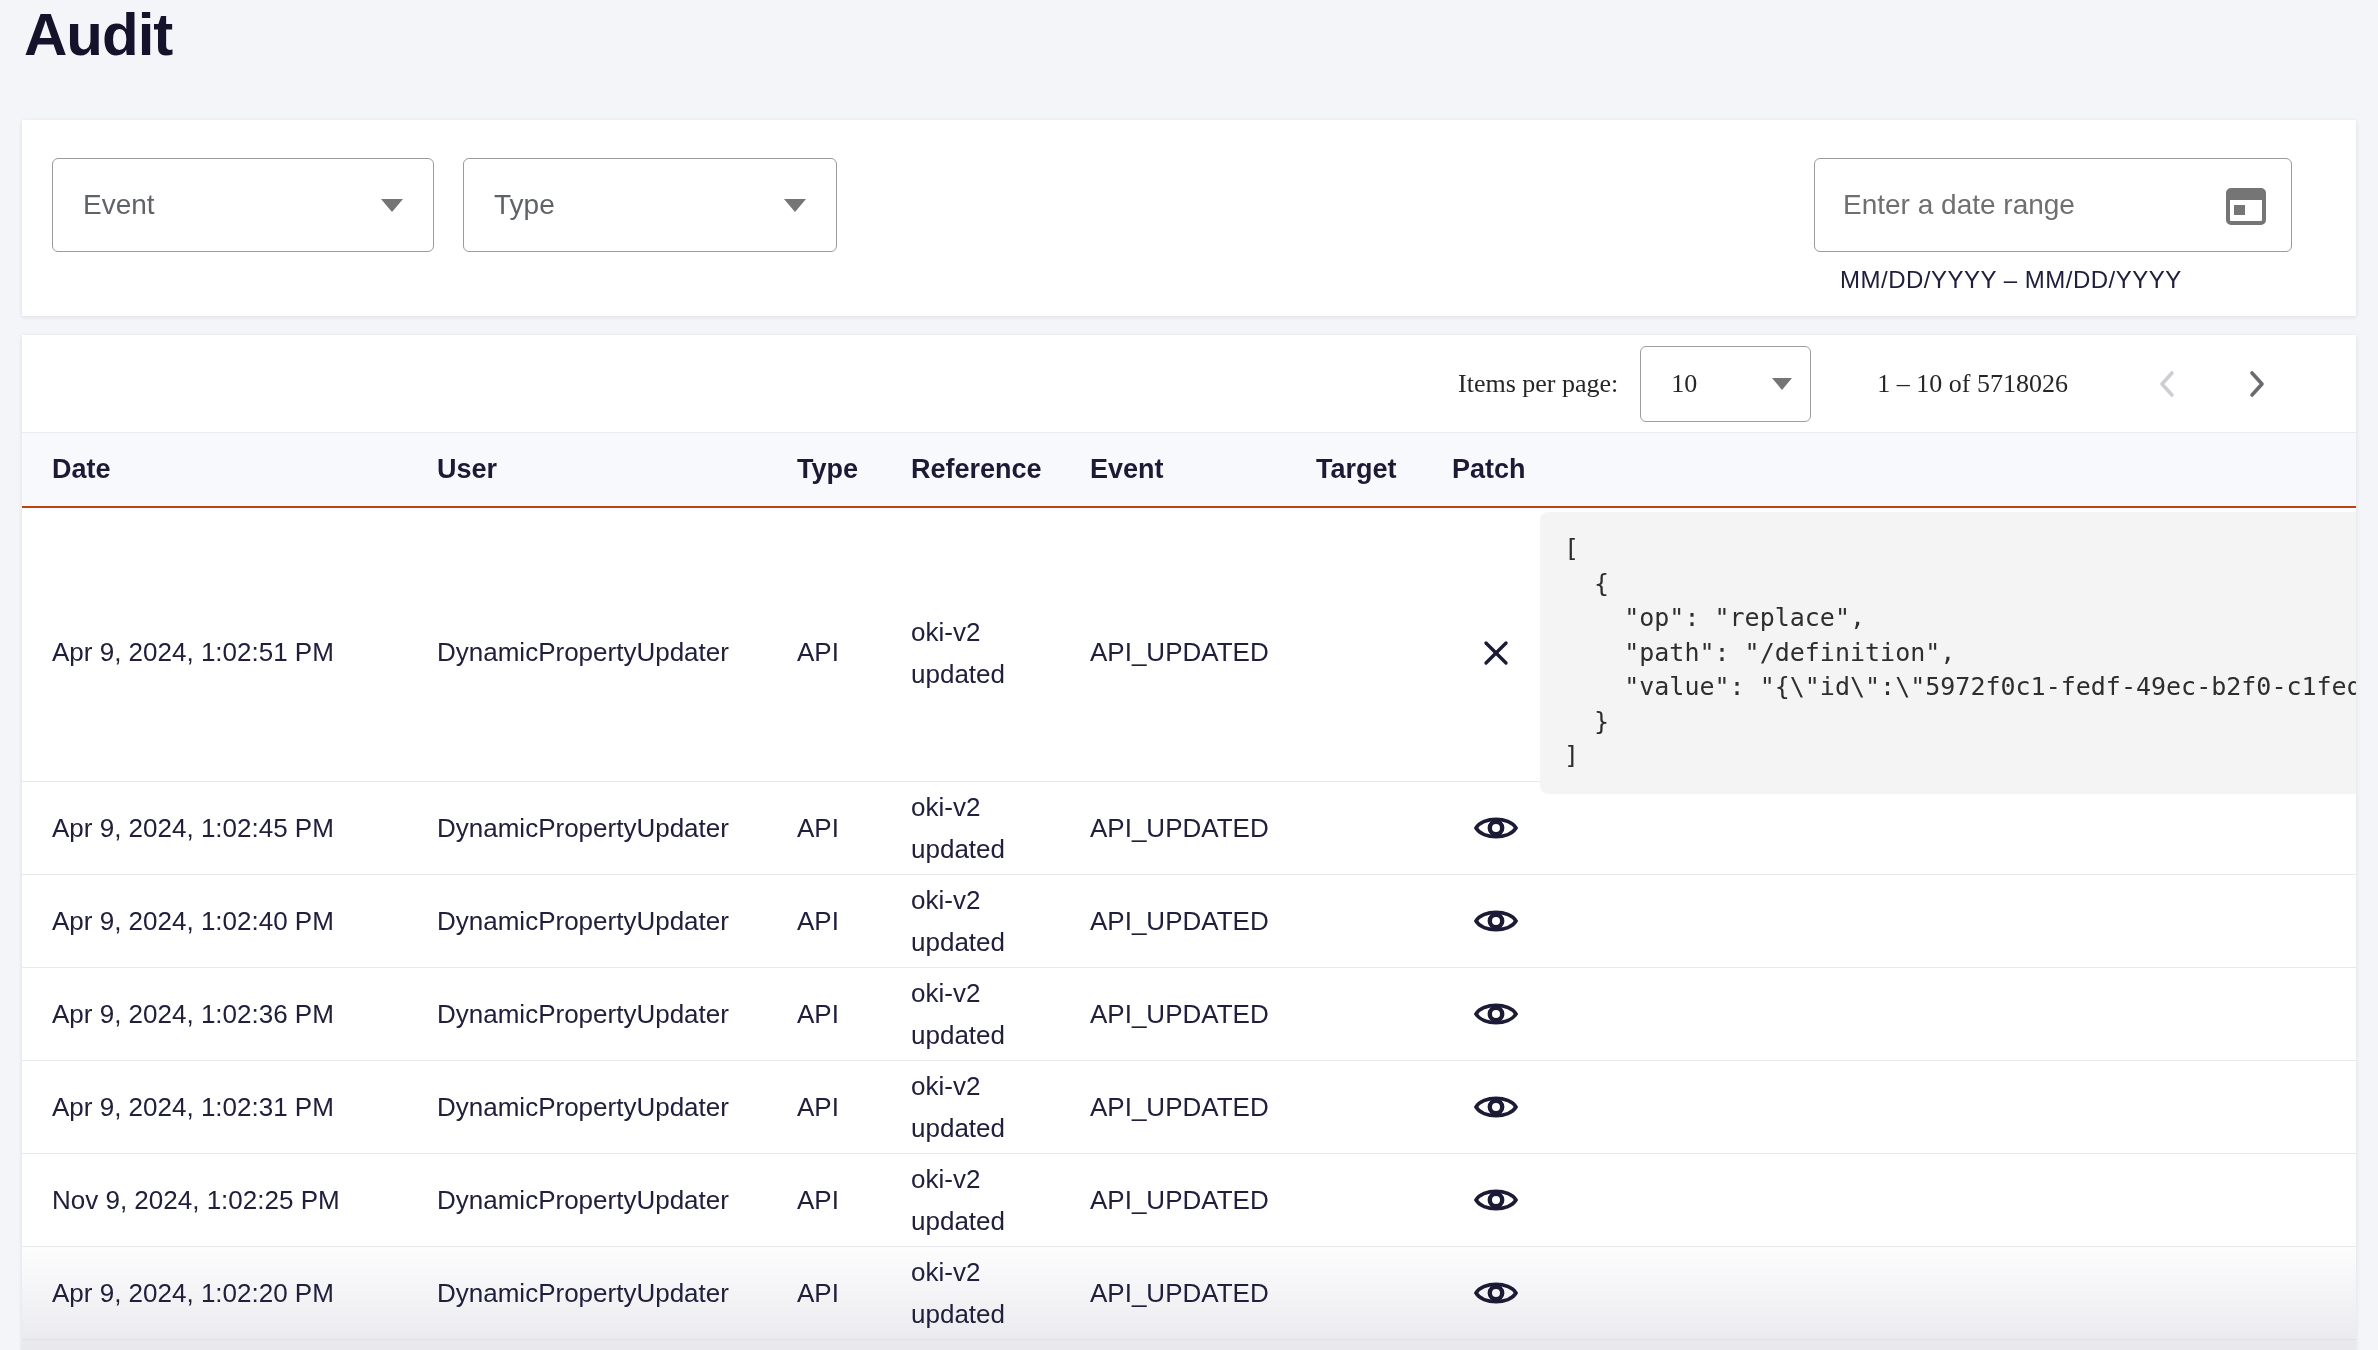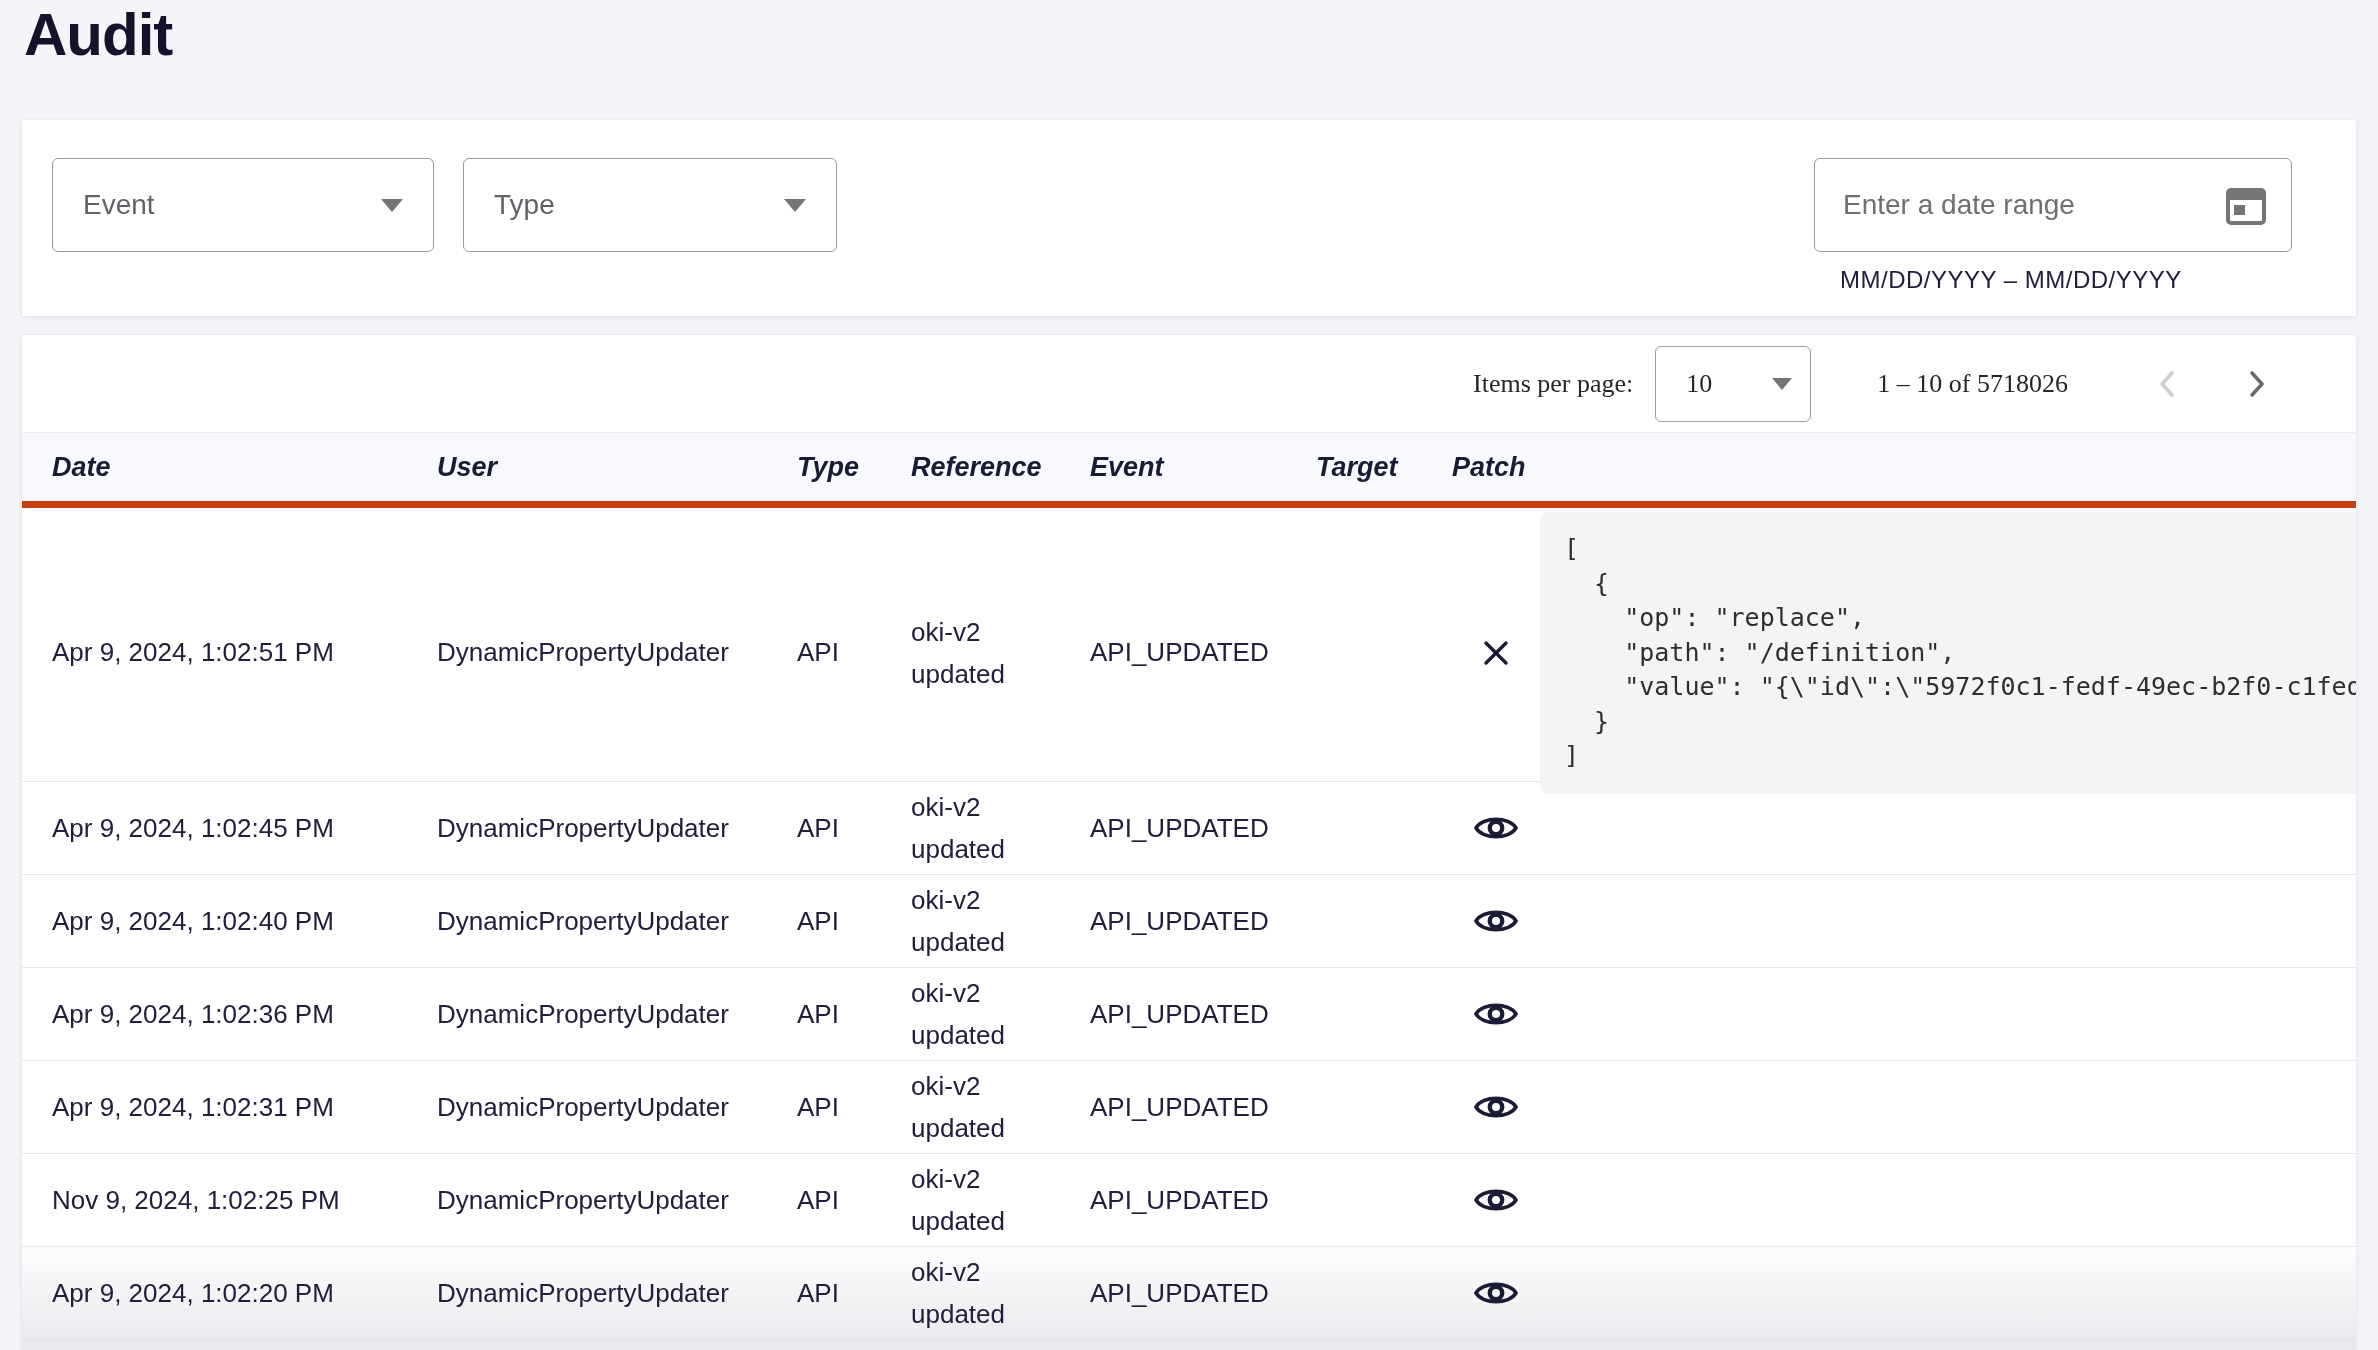--- a/index.html
+++ b/index.html
@@ -65,21 +65,21 @@
 
   
   .paginator {
     height: 98px; display: flex; align-items: center;
     justify-content: flex-end; padding-right: 72px;
     border-bottom: 1px solid #ececef; background: #fff;
     font-size: 26px; color: #262626; font-family: Liberation Serif, serif;
   }
   .ipp-label { margin-right: 22px; }
   .ipp-select {
-    width: 156px; height: 76px; border: 1.5px solid #9e9e9e;
+    width: 171px; height: 76px; border: 1.5px solid #9e9e9e;
     border-radius: 6px; display: flex; align-items: center;
     justify-content: space-between; padding: 0 18px 0 30px;
     cursor: pointer; background: #fff;
   }
   .ipp-select .dd-arrow { margin-right: 0; border-left-width: 10px; border-right-width: 10px; border-top-width: 12px; }
   .range-label { margin-left: 66px; }
   .nav-btn {
     border: none; background: transparent; cursor: pointer;
     width: 56px; height: 56px; display: flex; align-items: center; justify-content: center;
   }
@@ -88,22 +88,21 @@
 
   
   .thead, .trow {
     display: grid;
     grid-template-columns: 30px 385px 360px 114px 179px 226px 136px 88px 1fr;
     align-items: center;
   }
   .thead {
     height: 75px; background: #f8f9fc;
     font-size: 27px; font-weight: 700; color: #1b1b35;
-    border-bottom: 7px solid #c2410c;
-    font-style: italic;
+    border-bottom: 2px solid #c2410c;
   }
   .trow {
     background: #fff; border-bottom: 1px solid #e9e9ec;
     font-size: 26px; color: #20203c;
   }
   .trow.expanded { height: 274px; }
   .trow.compact  { height: 93px; }
   .trow.fading {
     background: linear-gradient(180deg, #fdfdfe 0%, #ebebef 100%);
     border-bottom-color: #e0e0e5;

